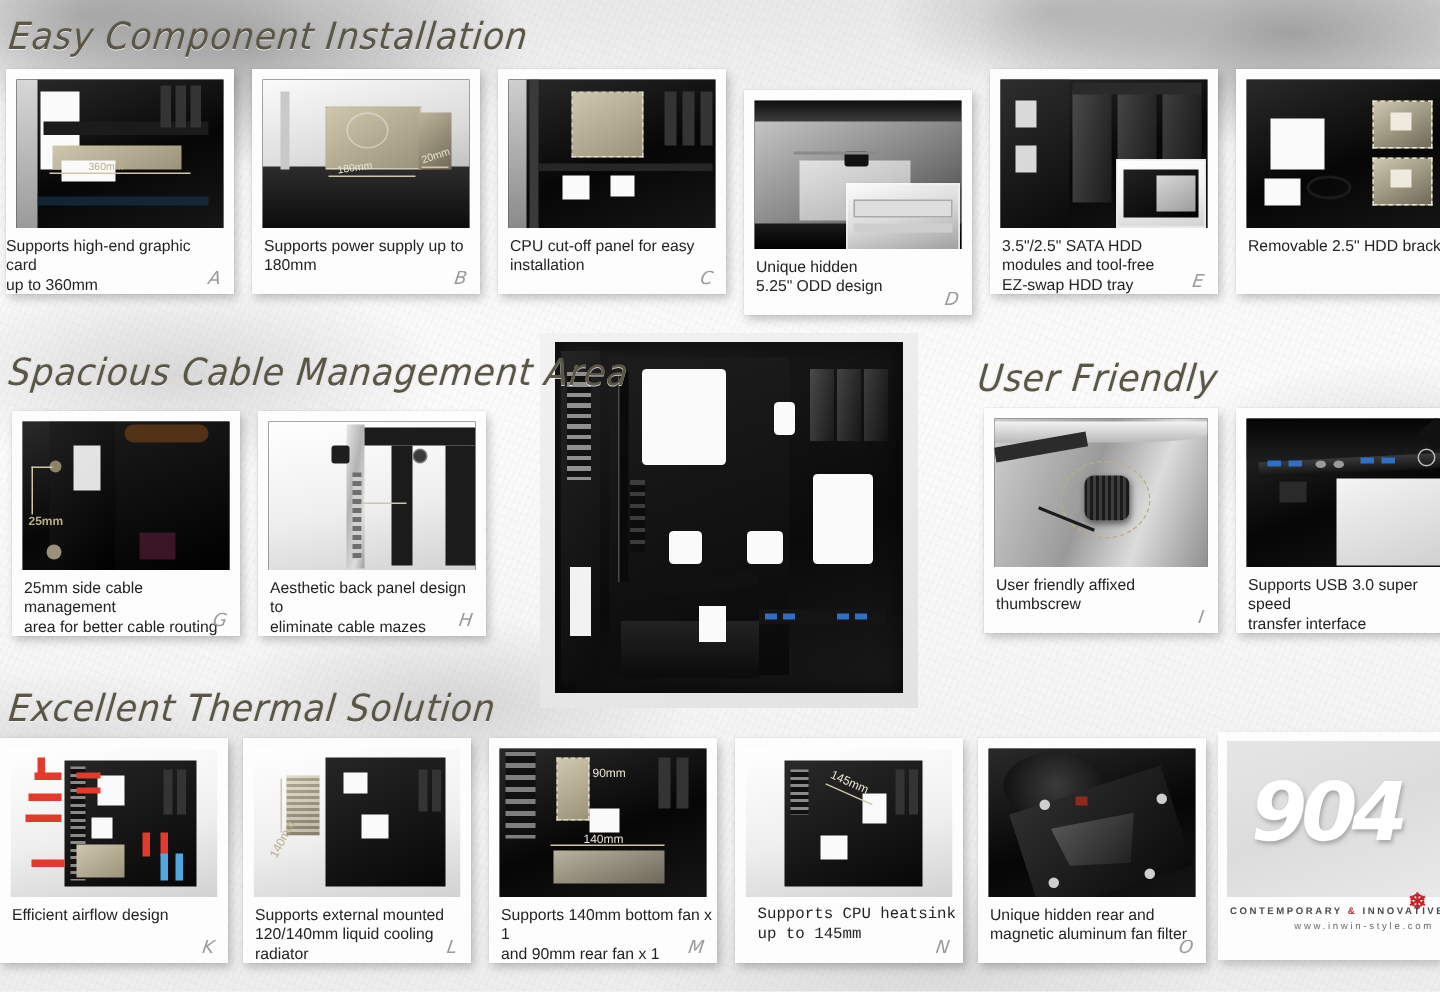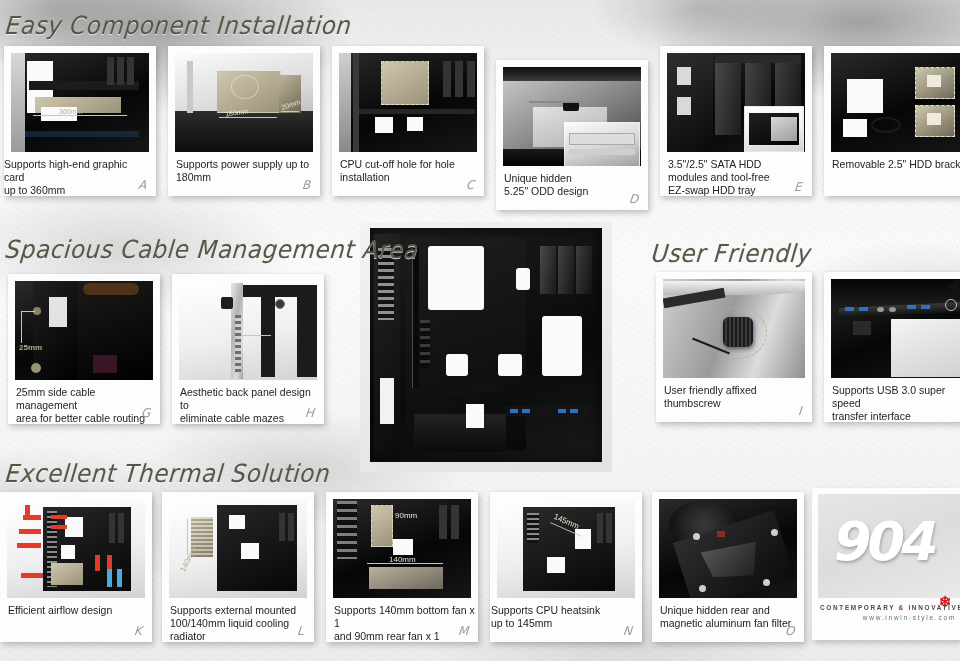--- a/index.html
+++ b/index.html
@@ -235,21 +235,21 @@
       <div class="pp" style="left:0;top:0;width:12px;height:99px;background:linear-gradient(180deg,#cfcfcf,#8a8a8a);"></div>
       <div class="pp" style="left:14px;top:0;width:6px;height:99px;background:#3a3a3a;"></div>
       <div class="pp tan" style="left:42px;top:8px;width:48px;height:44px;border:1px dashed rgba(255,255,255,.5);background:linear-gradient(150deg,#d5cfb8,#aca徐);"></div>
       <div class="pp bar2" style="left:104px;top:8px;width:8px;height:36px;"></div>
       <div class="pp bar2" style="left:116px;top:8px;width:8px;height:36px;"></div>
       <div class="pp bar2" style="left:128px;top:8px;width:8px;height:36px;"></div>
       <div class="pp hole" style="left:36px;top:64px;width:18px;height:16px;"></div>
       <div class="pp hole" style="left:68px;top:64px;width:16px;height:14px;"></div>
       <div class="pp" style="left:20px;top:56px;width:116px;height:5px;background:#262626;"></div>
     </div>
-    <div class="card-caption" style="left:8px; top:112px; width:142px;">CPU cut-off hole for hole installation</div>
+    <div class="card-caption" style="left:8px; top:112px; width:142px;">CPU cut-off panel for easy installation</div>
     <div class="card-letter">C</div>
   </div>
 
   <div class="card" style="left:496px; top:60px; width:152px; height:150px;">
     <div class="card-photo" style="left:7px; top:7px; width:138px; height:99px;">
       <div class="ph grey"></div>
       <div class="pp" style="left:0;top:0;width:138px;height:14px;background:linear-gradient(180deg,#0e0e0e,#3c3c3c);"></div>
       <div class="pp" style="left:0;top:82px;width:138px;height:17px;background:linear-gradient(180deg,#1a1a1a,#000);"></div>
       <div class="pp" style="left:30px;top:40px;width:74px;height:40px;background:linear-gradient(160deg,#e2e2e2,#b0b0b0);"></div>
       <div class="pp" style="left:60px;top:34px;width:16px;height:10px;background:#111;border-radius:2px;"></div>
@@ -449,21 +449,21 @@
       <div class="pp tan" style="left:22px;top:18px;width:22px;height:40px;"></div>
       <div class="pp" style="left:22px;top:18px;width:22px;height:40px;background:repeating-linear-gradient(180deg,rgba(255,255,255,.35) 0 2px,rgba(0,0,0,.15) 2px 4px);"></div>
       <div class="pp hole" style="left:72px;top:44px;width:18px;height:16px;"></div>
       <div class="pp hole" style="left:60px;top:16px;width:16px;height:14px;"></div>
       <div class="pp bar2" style="left:110px;top:14px;width:6px;height:28px;"></div>
       <div class="pp bar2" style="left:119px;top:14px;width:6px;height:28px;"></div>
       <div class="pp arrowlineV" style="left:18px;top:20px;height:36px;"></div>
       <div class="dim pp" style="left:6px;top:56px;transform:rotate(-62deg);font-size:8px;">140mm</div>
     </div>
     <div class="card-caption" style="left:8px; top:112px; width:144px;">Supports external mounted
-100/140mm liquid cooling radiator</div>
+120/140mm liquid cooling radiator</div>
     <div class="card-letter">L</div>
   </div>
 
   <div class="card" style="left:326px; top:492px; width:152px; height:150px;">
     <div class="card-photo" style="left:7px; top:7px; width:138px; height:99px;">
       <div class="ph dark"></div>
       <div class="pp" style="left:4px;top:2px;width:20px;height:58px;background:repeating-linear-gradient(180deg,#7e7e7e 0 3px,#101010 3px 8px);"></div>
       <div class="pp tan" style="left:38px;top:6px;width:22px;height:42px;border:1px dashed #ded7bf;"></div>
       <div class="pp bar2" style="left:106px;top:6px;width:8px;height:34px;"></div>
       <div class="pp bar2" style="left:118px;top:6px;width:8px;height:34px;"></div>
@@ -483,21 +483,21 @@
       <div class="ph white"></div>
       <div class="pp" style="left:26px;top:8px;width:92px;height:84px;background:linear-gradient(155deg,#2a2a2a,#070707);"></div>
       <div class="pp" style="left:30px;top:14px;width:12px;height:30px;background:repeating-linear-gradient(180deg,#8a8a8a 0 2px,#111 2px 5px);"></div>
       <div class="pp hole" style="left:50px;top:58px;width:18px;height:16px;"></div>
       <div class="pp hole" style="left:78px;top:30px;width:16px;height:20px;"></div>
       <div class="pp bar2" style="left:100px;top:14px;width:6px;height:30px;"></div>
       <div class="pp bar2" style="left:109px;top:14px;width:6px;height:30px;"></div>
       <div class="pp arrowline" style="left:52px;top:30px;width:34px;transform:rotate(24deg);"></div>
       <div class="dimw pp" style="left:56px;top:18px;transform:rotate(24deg);font-size:8px;">145mm</div>
     </div>
-    <div class="card-caption" style="left:1px; top:112px; width:140px;">Supports CPU heatsink
+    <div class="card-caption" style="left:15px; top:112px; width:140px;font-family:Liberation Mono, monospace;">Supports CPU heatsink
 up to 145mm</div>
     <div class="card-letter">N</div>
   </div>
 
   <div class="card" style="left:652px; top:492px; width:152px; height:150px;">
     <div class="card-photo" style="left:7px; top:7px; width:138px; height:99px;">
       <div class="ph dark"></div>
       <div class="pp" style="left:10px;top:2px;width:70px;height:46px;border-radius:50%;background:radial-gradient(circle,#3a3a3a,#0a0a0a);"></div>
       <div class="pp" style="left:22px;top:26px;width:106px;height:70px;background:linear-gradient(150deg,#2e2e2e,#0b0b0b);transform:rotate(-18deg);"></div>
       <div class="pp" style="left:46px;top:44px;width:56px;height:38px;background:linear-gradient(150deg,#555,#1c1c1c);transform:rotate(-18deg);clip-path:polygon(0 0,100% 18%,78% 100%,8% 72%);"></div>

